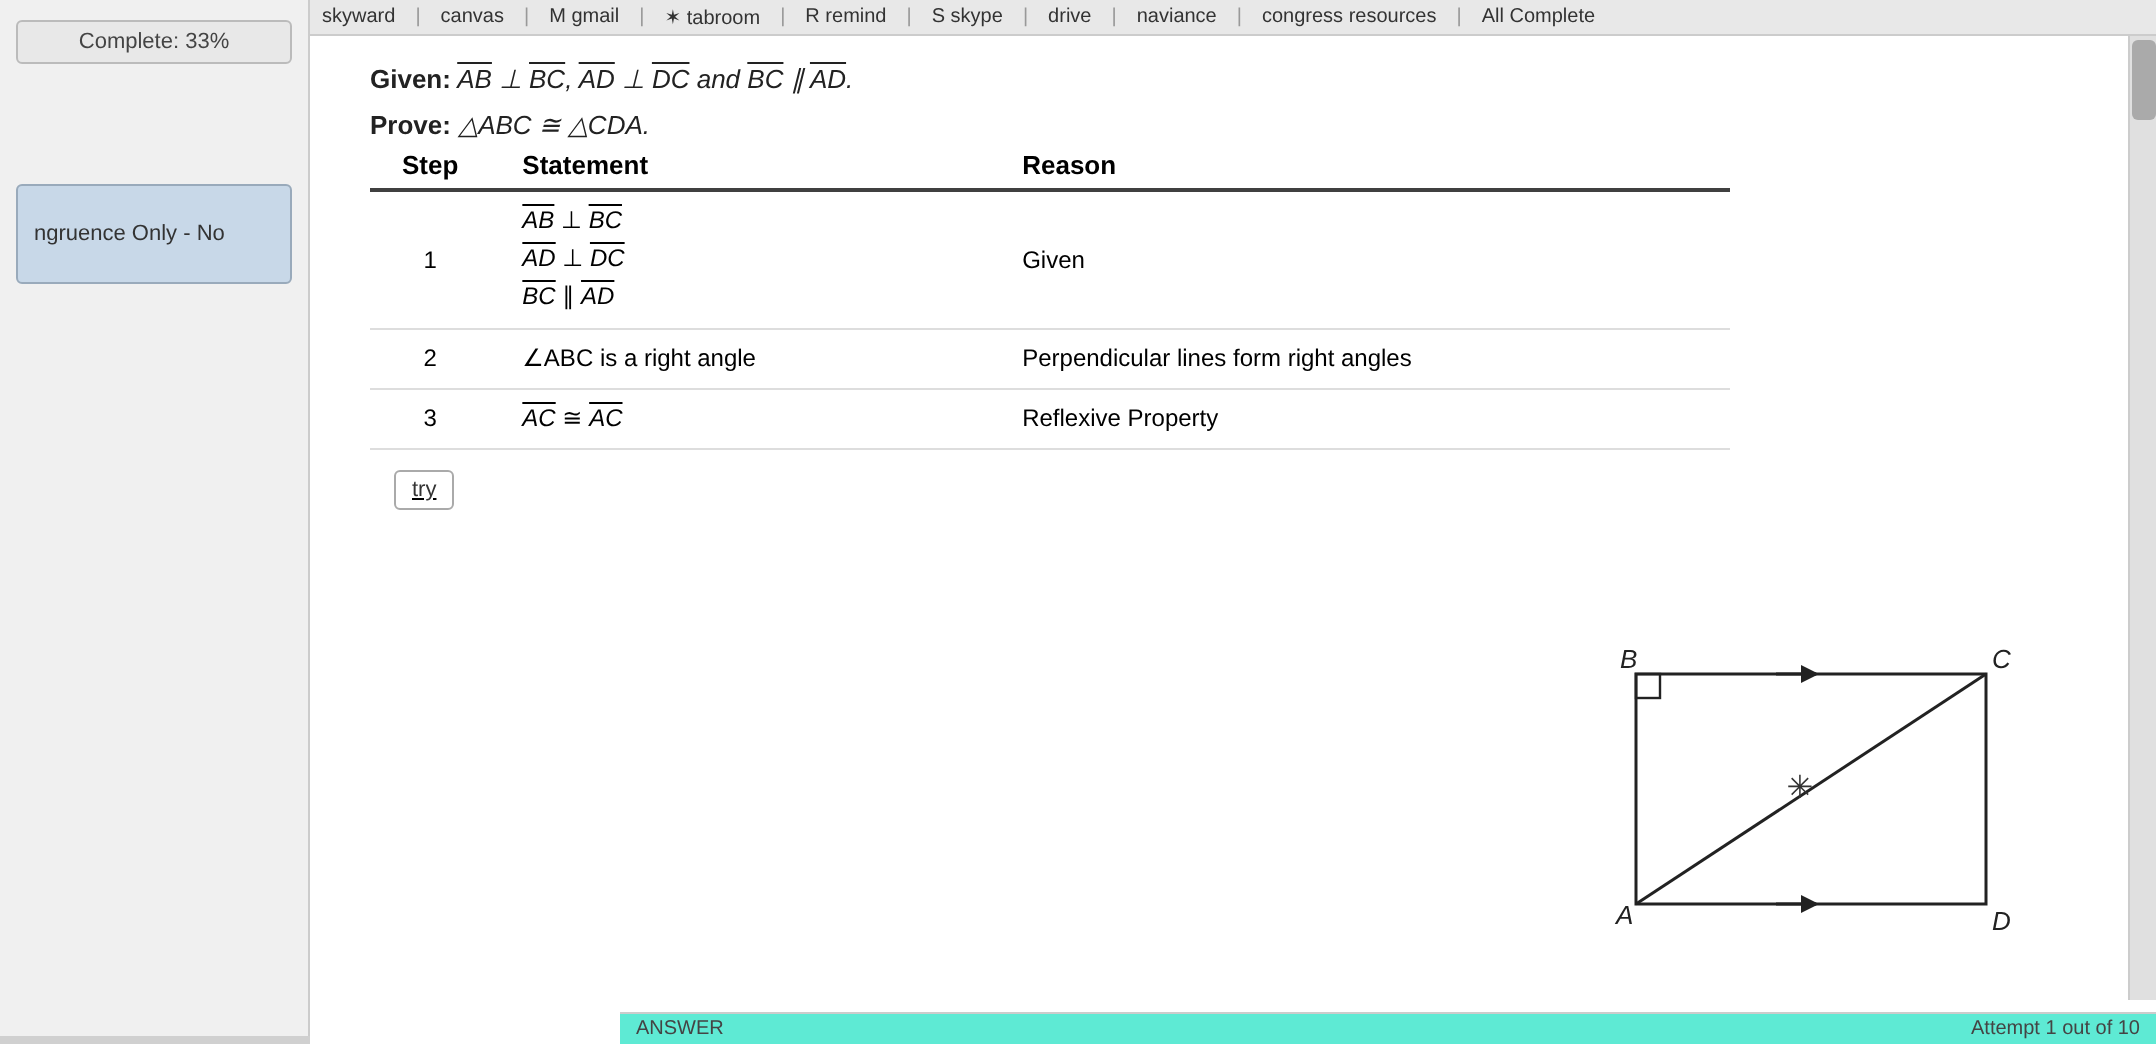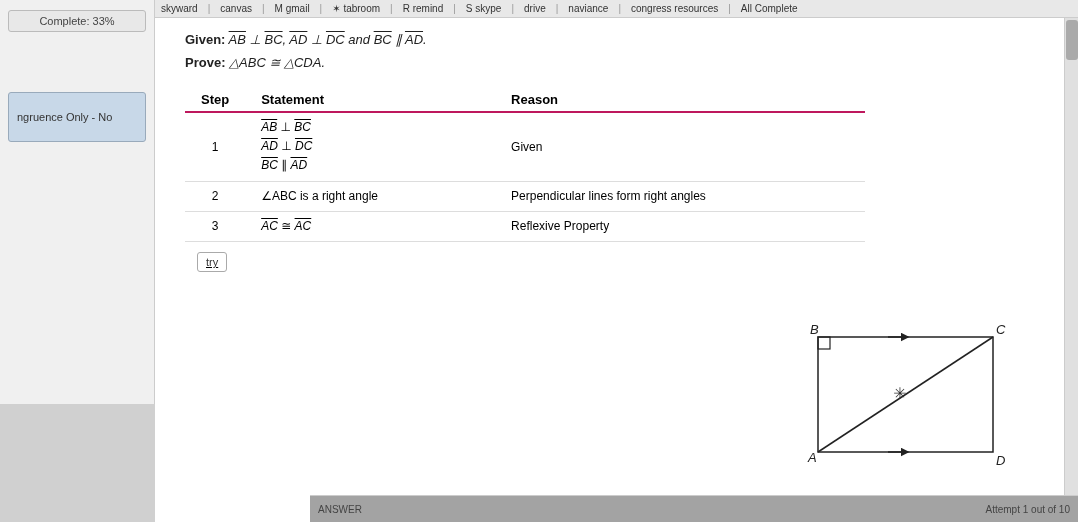--- a/index.html
+++ b/index.html
@@ -10,21 +10,21 @@
       font-family: Arial, sans-serif;
       font-size: 13px;
       background: #d0d0d0;
       display: flex;
     }
 
     
     .sidebar {
       width: 155px;
       min-width: 155px;
-      height: 404px;
+      height: 518px;
       background: #f0f0f0;
       display: flex;
       flex-direction: column;
       justify-content: space-between;
       border-right: 1px solid #ccc;
       padding-bottom: 10px;
     }
     .sidebar-top {
       padding: 10px 8px;
     }
@@ -102,40 +102,40 @@
       font-style: italic;
     }
     .given-line .label {
       font-style: normal;
       font-weight: bold;
     }
 
     .prove-line {
       font-size: 13px;
       color: #222;
-      margin-bottom: 18px;
+      margin-bottom: 1px;
       font-style: italic;
     }
     .prove-line .label {
       font-style: normal;
       font-weight: bold;
     }
 
     
     .proof-table {
       border-collapse: collapse;
       width: 680px;
       margin-bottom: 10px;
     }
     .proof-table th {
       text-align: left;
       padding: 4px 16px;
       font-weight: bold;
       font-size: 13px;
-      border-bottom: 2px solid #be185d;
+      border-bottom: 2px solid #404040;
       background: #fff;
     }
     .proof-table th:first-child {
       width: 60px;
       text-align: center;
     }
     .proof-table th:nth-child(2) {
       width: 250px;
     }
     .proof-table th:nth-child(3) {
@@ -203,22 +203,22 @@
       bottom: 30px;
       right: 60px;
       width: 230px;
       height: 175px;
     }
 
     
     .bottom-bar {
       position: absolute;
       bottom: 0; left: 155px; right: 0;
-      height: 27px;
-      background: #a3a3a3;
+      height: 16px;
+      background: #5eead4;
       display: flex;
       align-items: center;
       justify-content: space-between;
       padding: 0 8px;
       font-size: 10px;
       color: #444;
       border-top: 1px solid #ccc;
     }
 
     

